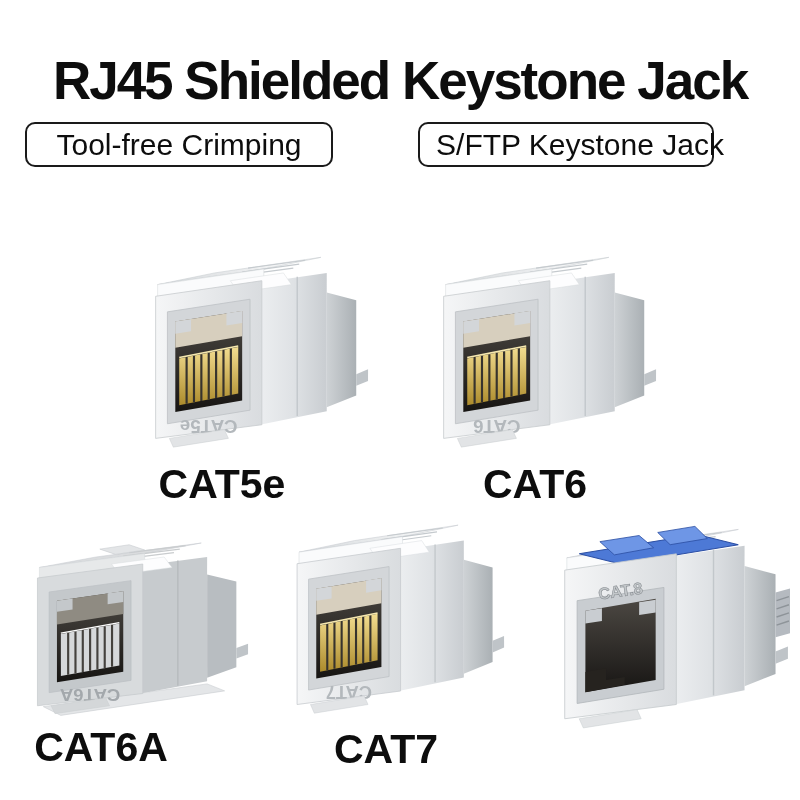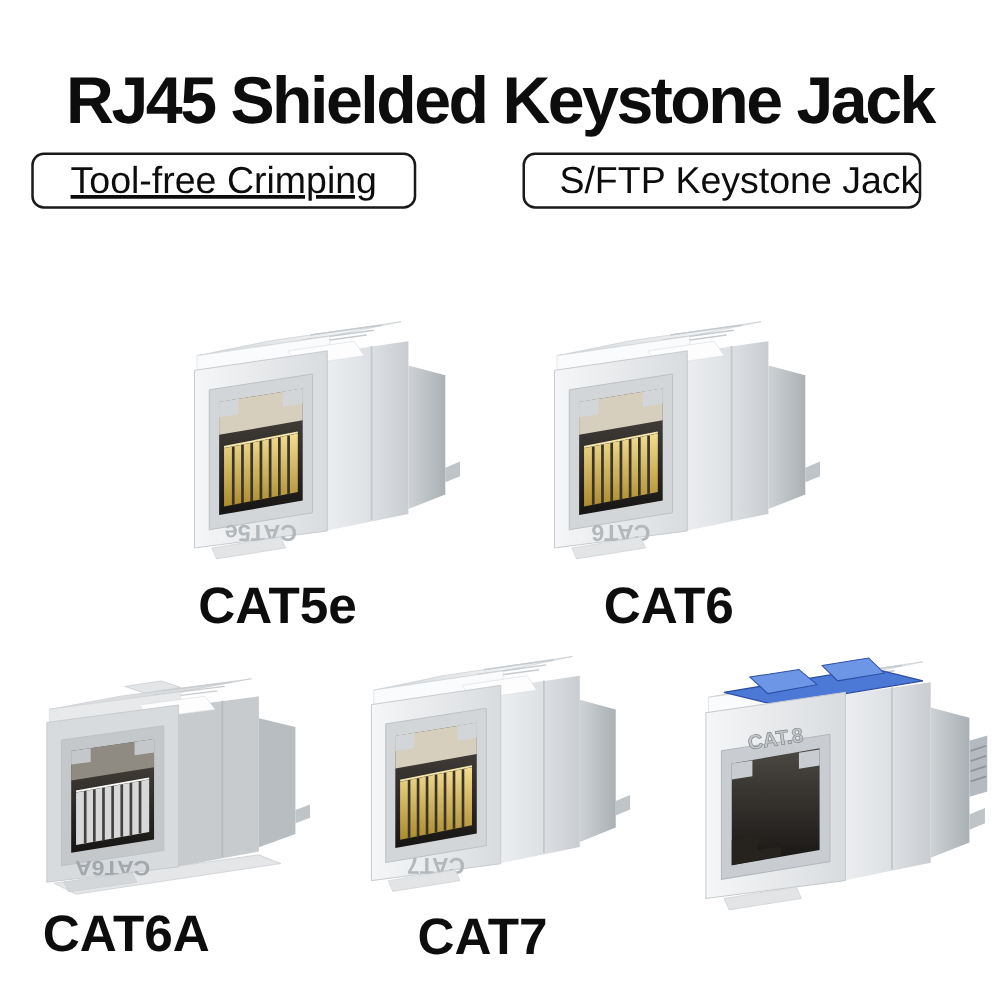--- a/index.html
+++ b/index.html
@@ -3,22 +3,22 @@
 <meta charset="utf-8">
 <style>
   html,body{margin:0;padding:0;background:#ffffff;}
   .canvas{position:relative;width:800px;height:800px;background:#ffffff;overflow:hidden;
           font-family:"Liberation Sans", sans-serif;color:#0d0d0d;}
   .title{position:absolute;top:50px;left:0;width:800px;margin:0;text-align:center;
          font-size:53px;font-weight:700;letter-spacing:-2px;color:#0d0d0d;white-space:nowrap;}
   .badge{position:absolute;top:122px;height:45px;border:2px solid #1a1a1a;border-radius:10px;
          display:flex;align-items:center;justify-content:center;font-size:30px;
          box-sizing:border-box;background:#ffffff;white-space:nowrap;}
-  #badge-1{left:25px;width:308px;text-decoration:underline;}
-  #badge-2{left:418px;width:319px;padding-left:28px;}
+  #badge-1{left:25px;width:308px;}
+  #badge-2{left:418px;width:296px;padding-left:28px;}
   figure.product{position:absolute;margin:0;padding:0;}
   figure.product svg{display:block;width:100%;height:100%;}
   #p-cat5e{left:134px;top:234px;width:236px;height:218px;}
   #p-cat6 {left:422px;top:234px;width:236px;height:218px;}
   #p-cat6a{left:16px; top:522px;width:234px;height:196px;}
   #p-cat7 {left:276px;top:502px;width:230px;height:216px;}
   #p-cat8 {left:542px;top:505px;width:248px;height:228px;}
   .plabel{position:absolute;width:220px;text-align:center;font-size:41px;font-weight:700;
           line-height:1;color:#0d0d0d;white-space:nowrap;}
   #l-cat5e{left:112px;top:464px;}

